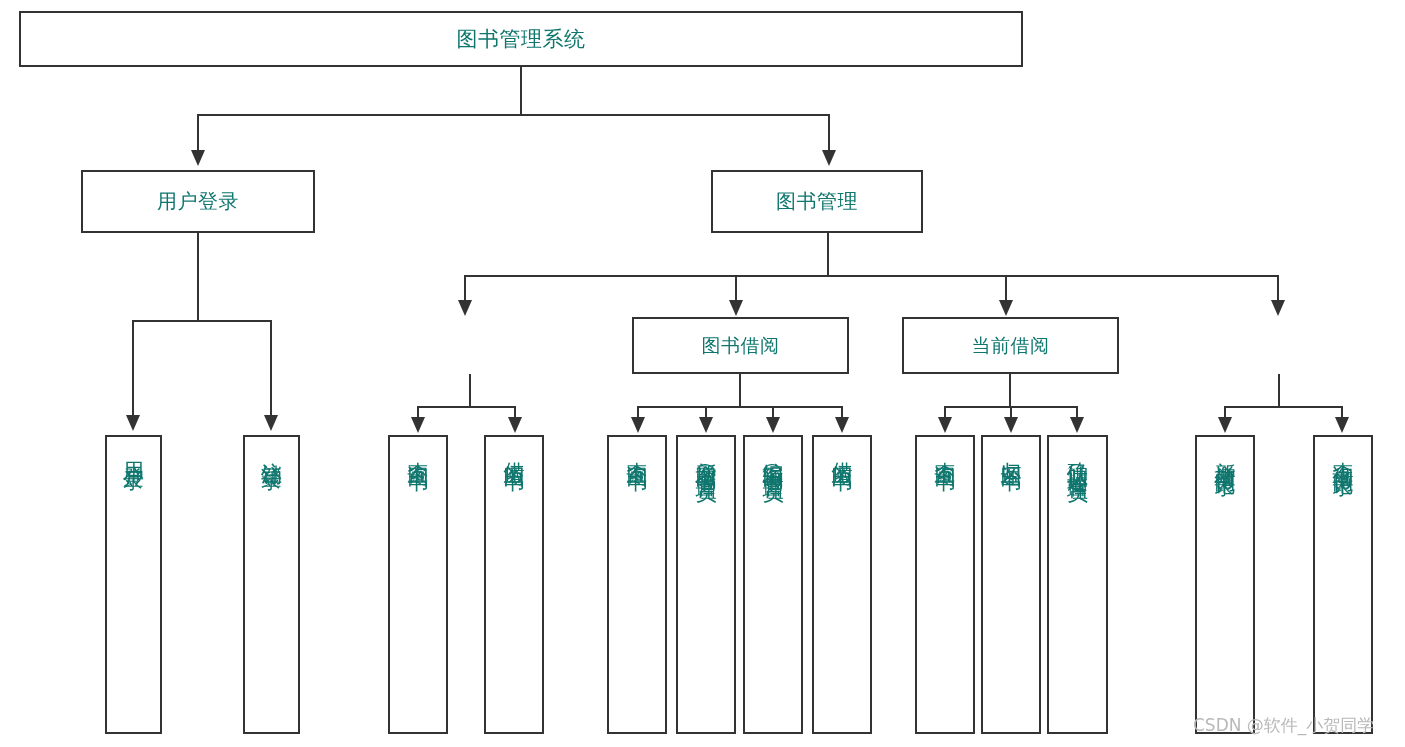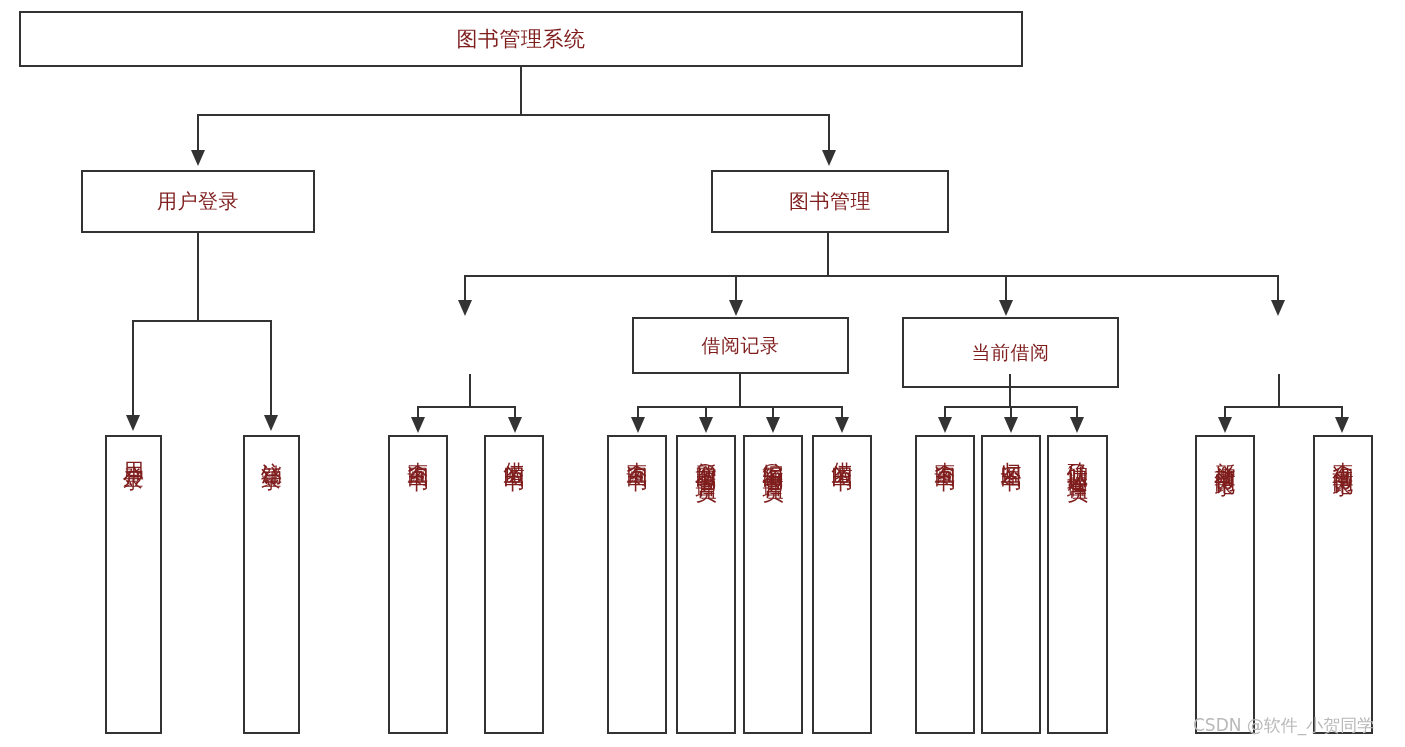--- a/index.html
+++ b/index.html
@@ -20,21 +20,21 @@
   }
   
   .node {
     position: absolute;
     box-sizing: border-box;
     background: #ffffff;
     border: 2px solid #333333;
     display: flex;
     align-items: center;
     justify-content: center;
-    color: #7f1d1d;
+    color: #0f766e;
   }
   .node .label {
     display: block;
     text-align: center;
     line-height: 1.18;
     letter-spacing: 0.5px;
   }
   .node.root { font-size: 21px; }
   .node.lvl2 { font-size: 20px; }
   .node.lvl3 { font-size: 19px; }
@@ -94,21 +94,21 @@
 
   <div class="vline" style="left:197px; top:114px; width:2px; height:38px;"></div>
   <div class="arrow" style="left:191px; top:150px;"></div>
   <div class="vline" style="left:828px; top:114px; width:2px; height:38px;"></div>
   <div class="arrow" style="left:822px; top:150px;"></div>
 
   <div class="node lvl2" style="left:81px; top:170px; width:234px; height:63px;">
     <span class="label">用户登录</span>
   </div>
 
-  <div class="node lvl2" style="left:711px; top:170px; width:238px; height:63px;">
+  <div class="node lvl2" style="left:711px; top:170px; width:212px; height:63px;">
     <span class="label">图书管理</span>
   </div>
 
   <div class="vline" style="left:197px; top:233px; width:2px; height:88px;"></div>
   <div class="hline" style="left:132px; top:320px; width:139px; height:2px;"></div>
   <div class="vline" style="left:132px; top:320px; width:2px; height:97px;"></div>
   <div class="arrow" style="left:126px; top:415px;"></div>
   <div class="vline" style="left:270px; top:320px; width:2px; height:97px;"></div>
   <div class="arrow" style="left:264px; top:415px;"></div>
 
@@ -117,23 +117,23 @@
   <div class="vline" style="left:464px; top:275px; width:2px; height:27px;"></div>
   <div class="arrow" style="left:458px; top:300px;"></div>
   <div class="vline" style="left:735px; top:275px; width:2px; height:27px;"></div>
   <div class="arrow" style="left:729px; top:300px;"></div>
   <div class="vline" style="left:1005px; top:275px; width:2px; height:27px;"></div>
   <div class="arrow" style="left:999px; top:300px;"></div>
   <div class="vline" style="left:1277px; top:275px; width:2px; height:27px;"></div>
   <div class="arrow" style="left:1271px; top:300px;"></div>
 
   <div class="node lvl3" style="left:632px; top:317px; width:217px; height:57px;">
-    <span class="label">借阅记录</span>
-  </div>
-  <div class="node lvl3" style="left:902px; top:317px; width:217px; height:71px;">
+    <span class="label">图书借阅</span>
+  </div>
+  <div class="node lvl3" style="left:902px; top:317px; width:217px; height:57px;">
     <span class="label">当前借阅</span>
   </div>
 
   <div class="vline" style="left:469px; top:374px; width:2px; height:34px;"></div>
   <div class="hline" style="left:417px; top:406px; width:99px; height:2px;"></div>
   <div class="vline" style="left:417px; top:406px; width:2px; height:14px;"></div>
   <div class="arrow" style="left:411px; top:417px;"></div>
   <div class="vline" style="left:514px; top:406px; width:2px; height:14px;"></div>
   <div class="arrow" style="left:508px; top:417px;"></div>
 

